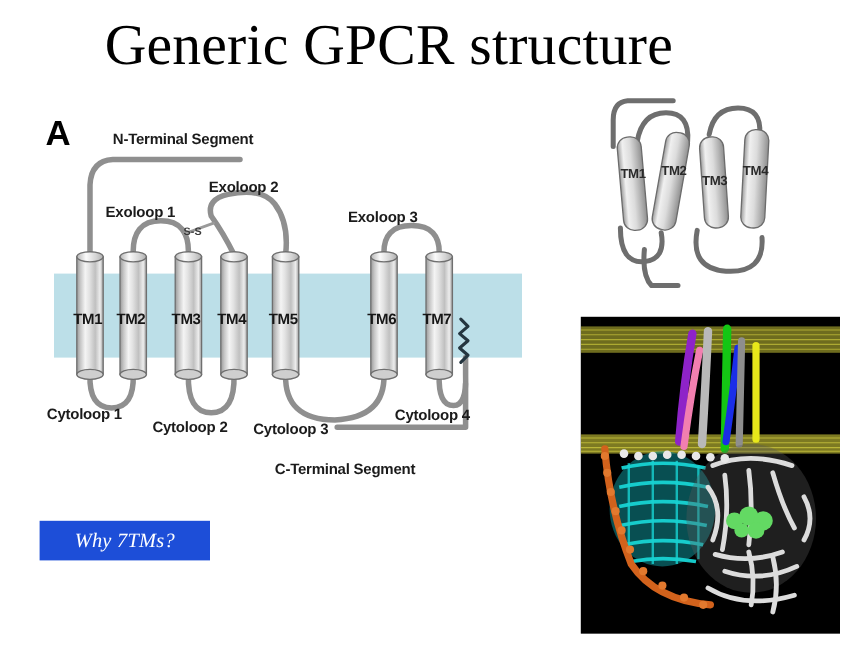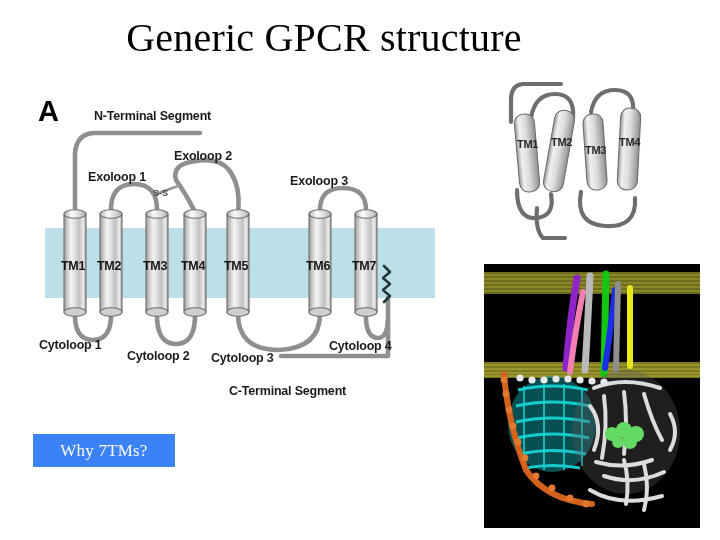--- a/index.html
+++ b/index.html
@@ -17,21 +17,21 @@
   }
 
   
   #slide-title {
     position: absolute;
     left: 0;
     top: 14px;
     width: 648px;
     text-align: center;
     font-family: "Liberation Serif", serif;
-    font-size: 40px;
+    font-size: 48px;
     line-height: 48px;
     color: #000000;
     letter-spacing: 0.2px;
     white-space: nowrap;
   }
 
   
   #topology {
     position: absolute;
     left: 26px;
@@ -68,24 +68,25 @@
     fill: #000000;
   }
 
   
   #why-box {
     position: absolute;
     left: 33px;
     top: 434px;
     width: 142px;
     height: 33px;
-    background: #3b82f6;
+    background: #1d4ed8;
     display: flex;
     align-items: center;
     justify-content: center;
+    font-style: italic;
   }
   #why-box-text {
     font-family: "Liberation Serif", serif;
     font-size: 17px;
     color: #ffffff;
     letter-spacing: 0.2px;
     white-space: nowrap;
   }
 
   

